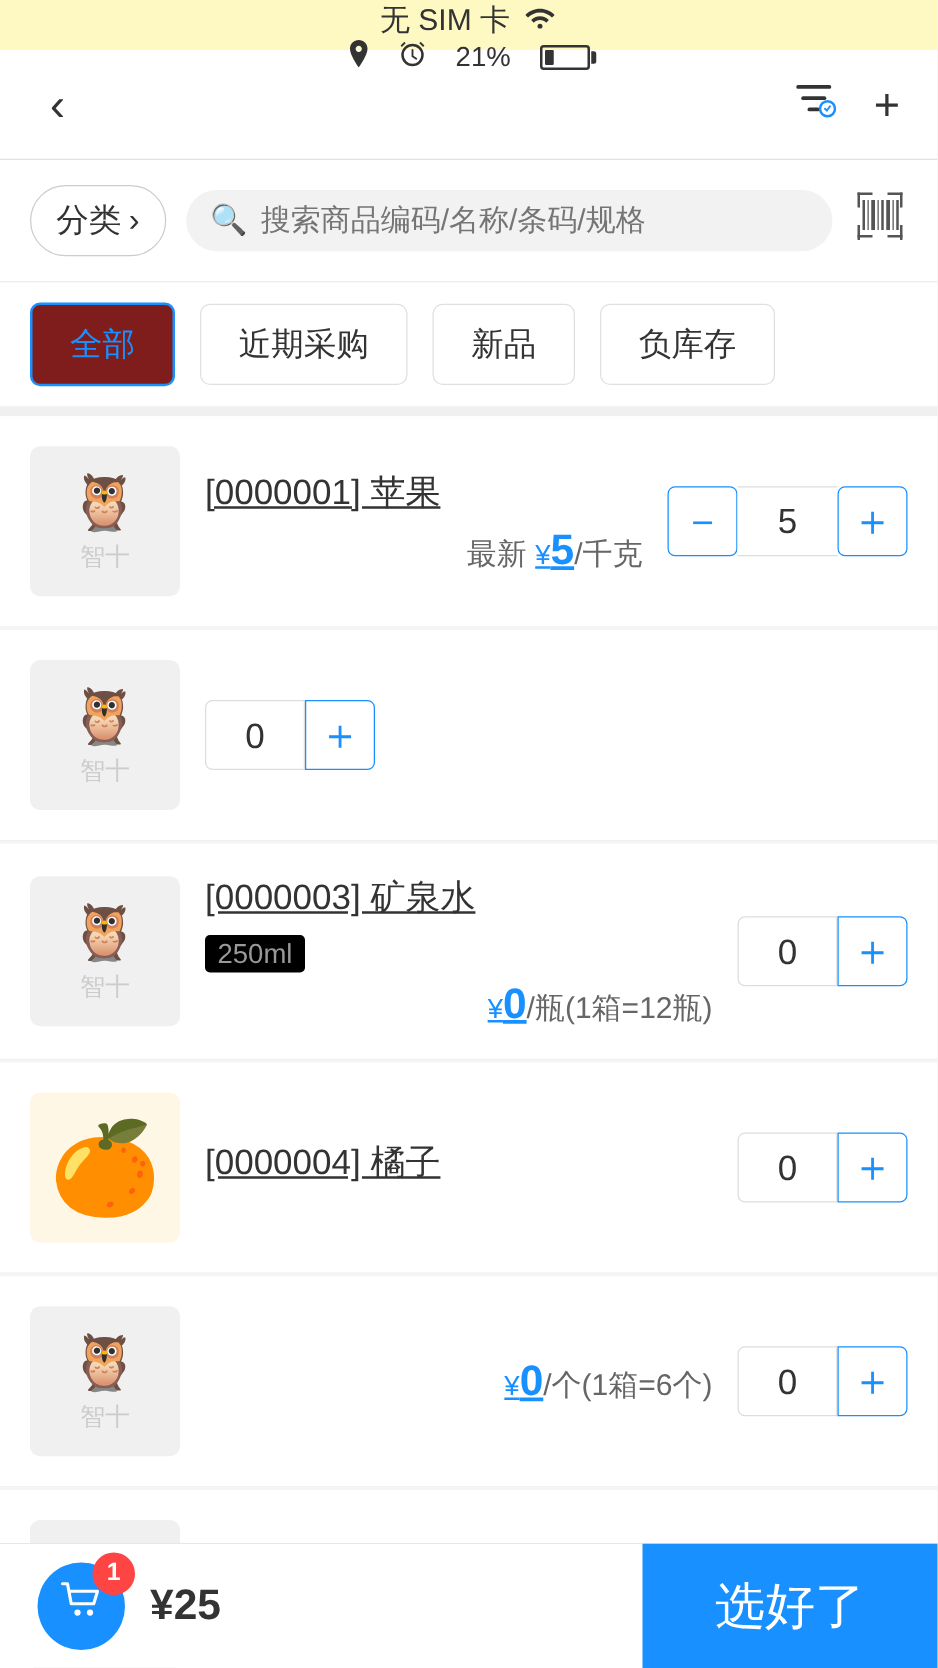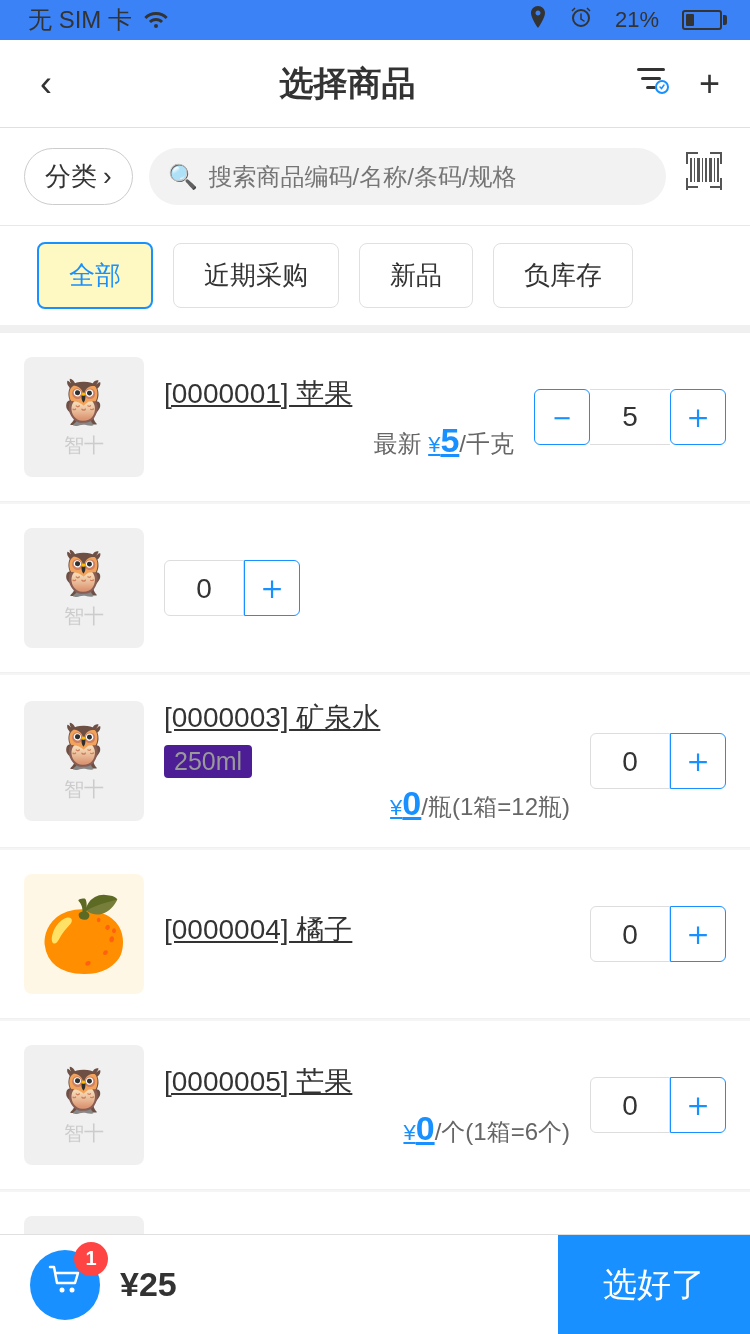--- a/index.html
+++ b/index.html
@@ -9,28 +9,29 @@
       background: #f5f5f5;
       width: 750px;
       min-height: 1334px;
       font-size: 28px;
       color: #333;
       overflow-x: hidden;
     }
 
     
     .status-bar {
-      background: #3b82f6;
+      background: #fef9c3;
       height: 40px;
       display: flex;
       align-items: center;
       justify-content: space-between;
-      padding: 0 28px;
+      padding: 0 16px;
       font-size: 24px;
       font-weight: 500;
+      flex-direction: column;
     }
     .status-left { display: flex; align-items: center; gap: 10px; }
     .status-center { font-size: 28px; font-weight: 600; }
     .status-right { display: flex; align-items: center; gap: 23px; font-size: 22px; }
     .battery-icon {
       display: inline-block;
       width: 40px;
       height: 20px;
       border: 2px solid #333;
       border-radius: 3px;
@@ -87,20 +88,21 @@
       font-size: 36px;
       color: #333;
       cursor: pointer;
     }
 
     
     .search-bar {
       background: #fff;
       padding: 20px 24px;
       display: flex;
+      align-items: center;
       gap: 16px;
       border-bottom: 1px solid #e8e8e8;
     }
     .category-btn {
       display: flex;
       align-items: center;
       gap: 6px;
       border: 1px solid #ccc;
       border-radius: 30px;
       padding: 10px 20px;
@@ -152,22 +154,21 @@
       border-radius: 8px;
       font-size: 26px;
       cursor: pointer;
       border: 1px solid #e0e0e0;
       background: #fff;
       color: #333;
     }
     .tab-btn.active {
       border: 2px solid #1890ff;
       color: #1890ff;
-      background: #fef9c3;
-      margin-left: 13px;
+      background: #7f1d1d;
     }
 
     
     .product-list {
       background: #f5f5f5;
     }
     .product-item {
       background: #fff;
       display: flex;
       align-items: center;
@@ -206,23 +207,23 @@
       min-width: 0;
     }
     .product-name {
       font-size: 28px;
       font-weight: 500;
       color: #333;
       margin-bottom: 8px;
       text-decoration: underline;
     }
     .product-spec {
-      font-size: 25px;
+      font-size: 22px;
       color: #999;
-      background: #4c1d95;
+      background: #000000;
       display: inline-block;
       padding: 2px 10px;
       border-radius: 4px;
       margin-bottom: 6px;
     }
     .product-price {
       font-size: 24px;
       color: #666;
       text-align: right;
     }
@@ -358,25 +359,25 @@
       align-items: center;
       justify-content: center;
       font-weight: 600;
     }
     .cart-total {
       font-size: 34px;
       font-weight: 600;
       color: #333;
     }
     .confirm-btn {
-      width: 192px;
+      width: 236px;
       height: 100px;
       background: #1890ff;
       color: #fff;
-      font-size: 34px;
+      font-size: 40px;
       border: none;
       cursor: pointer;
       display: flex;
       align-items: center;
       justify-content: center;
     }
   </style>
 </head>
 <body>
 
@@ -404,21 +405,20 @@
     </span>
     <span>21%</span>
     <div class="battery-icon">
       <div class="battery-fill"></div>
     </div>
   </div>
 </div>
 
 <div class="nav-bar">
   <span class="nav-back">‹</span>
-  <span class="nav-title">选择商品</span>
   <div class="nav-right">
     <span class="nav-filter-icon">
       <svg width="36" height="36" viewBox="0 0 36 36">
         <rect x="4" y="7" width="28" height="3" rx="1.5" fill="#333"></rect>
         <rect x="8" y="16" width="20" height="3" rx="1.5" fill="#333"></rect>
         <rect x="13" y="25" width="10" height="3" rx="1.5" fill="#333"></rect>
         <circle cx="29" cy="26" r="6" fill="#fff" stroke="#1890ff" stroke-width="2"></circle>
         <path d="M27 26l1.5 1.5L31 24" stroke="#1890ff" stroke-width="1.5" fill="none" stroke-linecap="round"></path>
       </svg>
     </span>
@@ -534,21 +534,20 @@
   </div>
 
   <div class="product-item">
     <div class="product-thumb">
       <div class="owl-logo">
         <span class="owl-icon">🦉</span>
         <span class="owl-text">智十</span>
       </div>
     </div>
     <div class="product-info">
-      <div class="product-name">[0000005] 芒果</div>
       <div class="product-price">
         <span class="yen">¥</span><span class="price-num">0</span><span class="price-unit">/个</span><span class="price-unit">(1箱=6个)</span>
       </div>
     </div>
     <div class="product-qty qty-only-plus">
       <div class="qty-box">0</div>
       <button class="qty-plus-only">＋</button>
     </div>
   </div>
 

